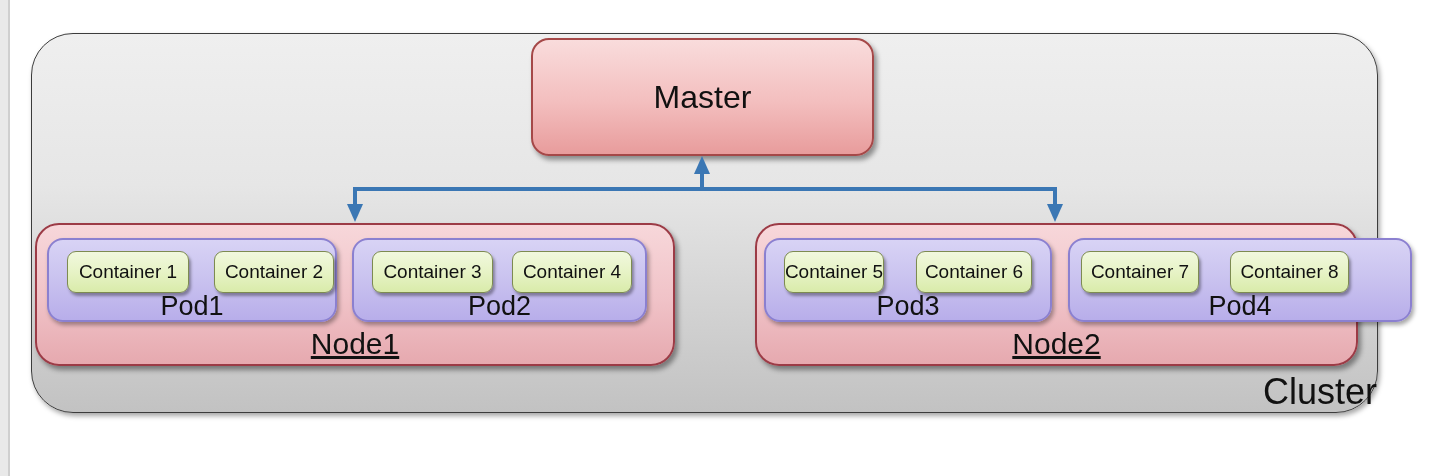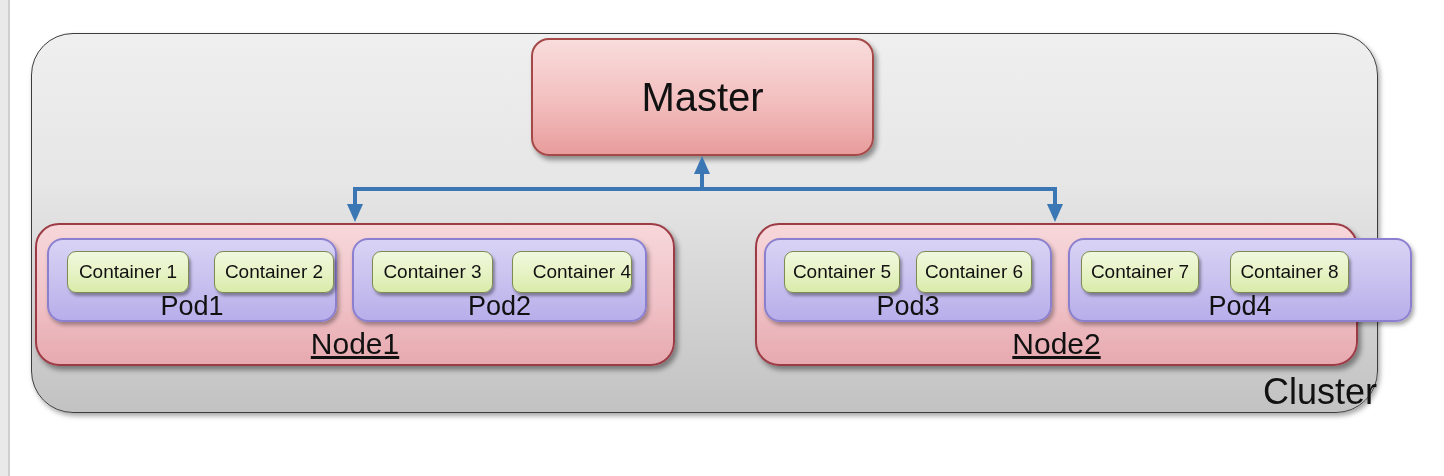--- a/index.html
+++ b/index.html
@@ -22,21 +22,21 @@
   .cluster-label{
     position:absolute;left:0;right:0;bottom:0px;text-align:right;
     font-size:36px;line-height:40px;color:#111;
   }
   .master{
     position:absolute;left:531px;top:38px;width:343px;height:118px;
     border-radius:18px;border:2px solid #a54848;box-sizing:border-box;
     background:linear-gradient(180deg,#f9dcdc 0%,#f3bebe 55%,#e89c9c 100%);
     box-shadow:3px 4px 5px rgba(0,0,0,0.40);
     display:flex;align-items:center;justify-content:center;
-    font-size:40px;
+    font-size:32px;
   }
   .node{
     position:absolute;top:223px;height:143px;
     border-radius:24px;border:2px solid #9c3b46;box-sizing:border-box;
     background:linear-gradient(180deg,#f7d7da 0%,#f0c2c7 55%,#e6a9af 100%);
     box-shadow:3px 4px 5px rgba(0,0,0,0.40);
   }
   .node-label{
     position:absolute;left:0;right:0;bottom:3px;text-align:center;
     font-size:30px;line-height:34px;text-decoration:underline;
@@ -83,31 +83,31 @@
       </div>
       <div class="cbox" style="left:155px;width:120px;margin-left:10px;">
         <span>Container 2</span>
       </div>
       <div class="pod-label">Pod1</div>
     </div>
     <div class="pod" style="left:315px;width:295px;">
       <div class="cbox" style="left:18px;width:121px;">
         <span>Container 3</span>
       </div>
-      <div class="cbox" style="left:158px;width:120px;justify-content:flex-end;">
+      <div class="cbox" style="left:158px;width:120px;">
         <span>Container 4</span>
       </div>
       <div class="pod-label">Pod2</div>
     </div>
     <div class="node-label">Node1</div>
   </div>
 
   <div class="node" style="left:755px;width:603px;">
     <div class="pod" style="left:7px;width:288px;">
-      <div class="cbox" style="left:18px;width:116px;">
+      <div class="cbox" style="left:18px;width:100px;">
         <span>Container 5</span>
       </div>
       <div class="cbox" style="left:150px;width:116px;">
         <span>Container 6</span>
       </div>
       <div class="pod-label">Pod3</div>
     </div>
     <div class="pod" style="left:311px;width:344px;">
       <div class="cbox" style="left:11px;width:118px;">
         <span>Container 7</span>

